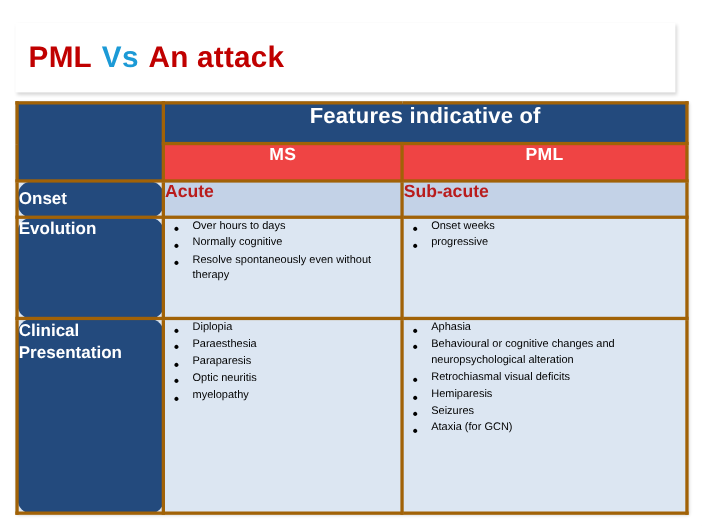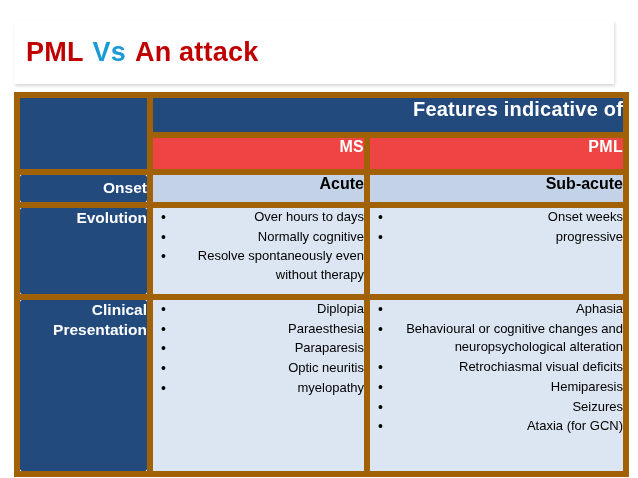--- a/index.html
+++ b/index.html
@@ -55,24 +55,23 @@
     box-shadow: 1px 2px 3px rgba(0,0,0,0.22);
     background: #dce6f2;
   }
   table.cmp {
     width: 611px;
     height: 374px;
     border-collapse: collapse;
     table-layout: fixed;
   }
   table.cmp td {
-    border: 6px solid #a16207;
+    border: 3px solid #a16207;
     vertical-align: top;
     padding: 0;
-    text-align: right;
   }
 
   .col-label { width: 133px; }
   .col-ms    { width: 217px; }
   .col-pml   { width: 259px; }
 
   
   .hdr-corner {
     background: #234a7d;
   }
@@ -108,28 +107,28 @@
     line-height: 1.32;
     border-radius: 13px;
   }
   .row-label.mid { vertical-align: middle; padding-top: 0; padding-bottom: 0; }
 
   
   .cell-onset {
     background: #c3d2e7;
     font-size: 16px;
     font-weight: bold;
-    color: #000000;
+    color: #b91c1c;
     vertical-align: middle;
     padding: 4px 0 4px 11px;
   }
   .cell-body {
     background: #dce6f2;
     color: #000000;
-    font-size: 13px;
+    font-size: 10px;
     padding: 6px 6px 6px 4px;
   }
 
   ul.bul {
     list-style: none;
     margin: 0;
     padding: 0;
   }
   ul.bul li {
     position: relative;

